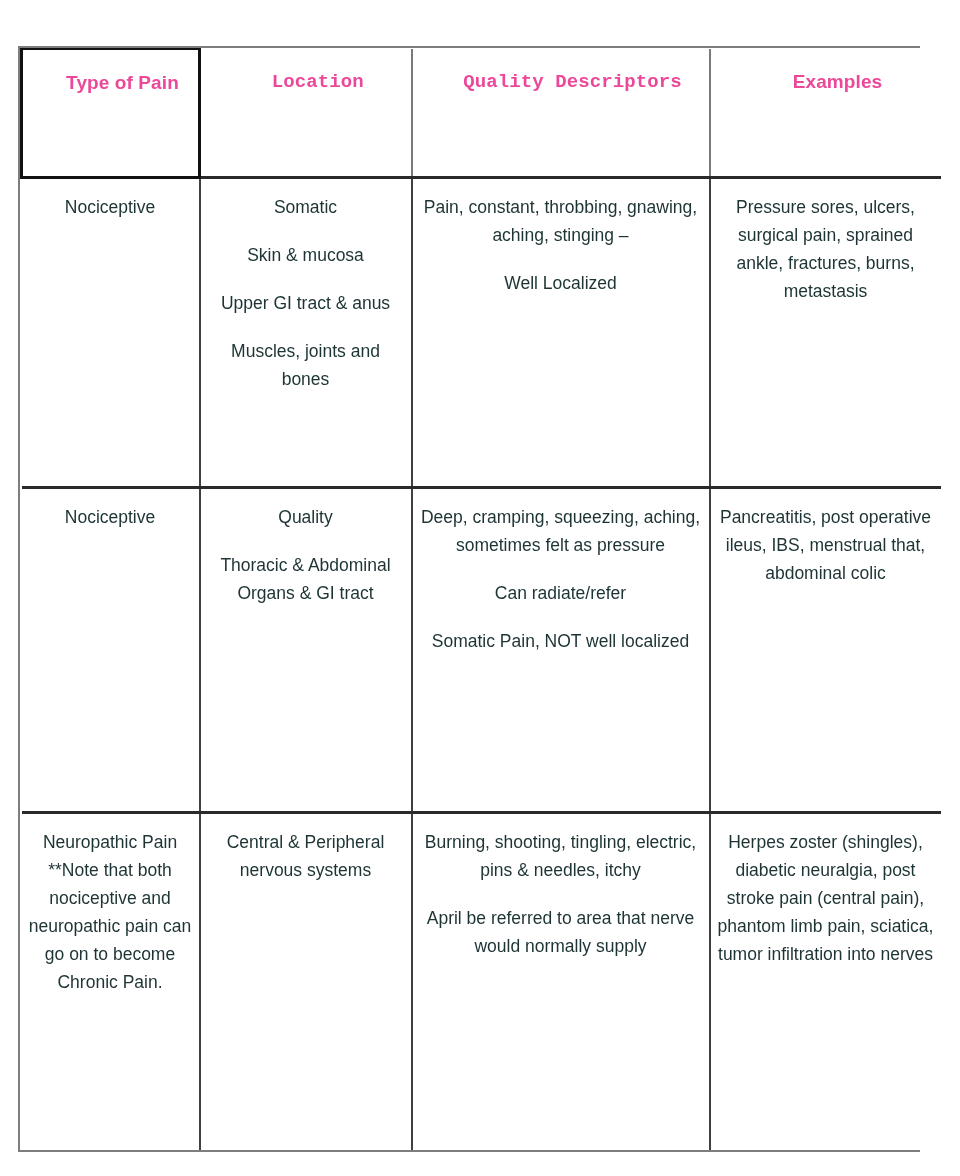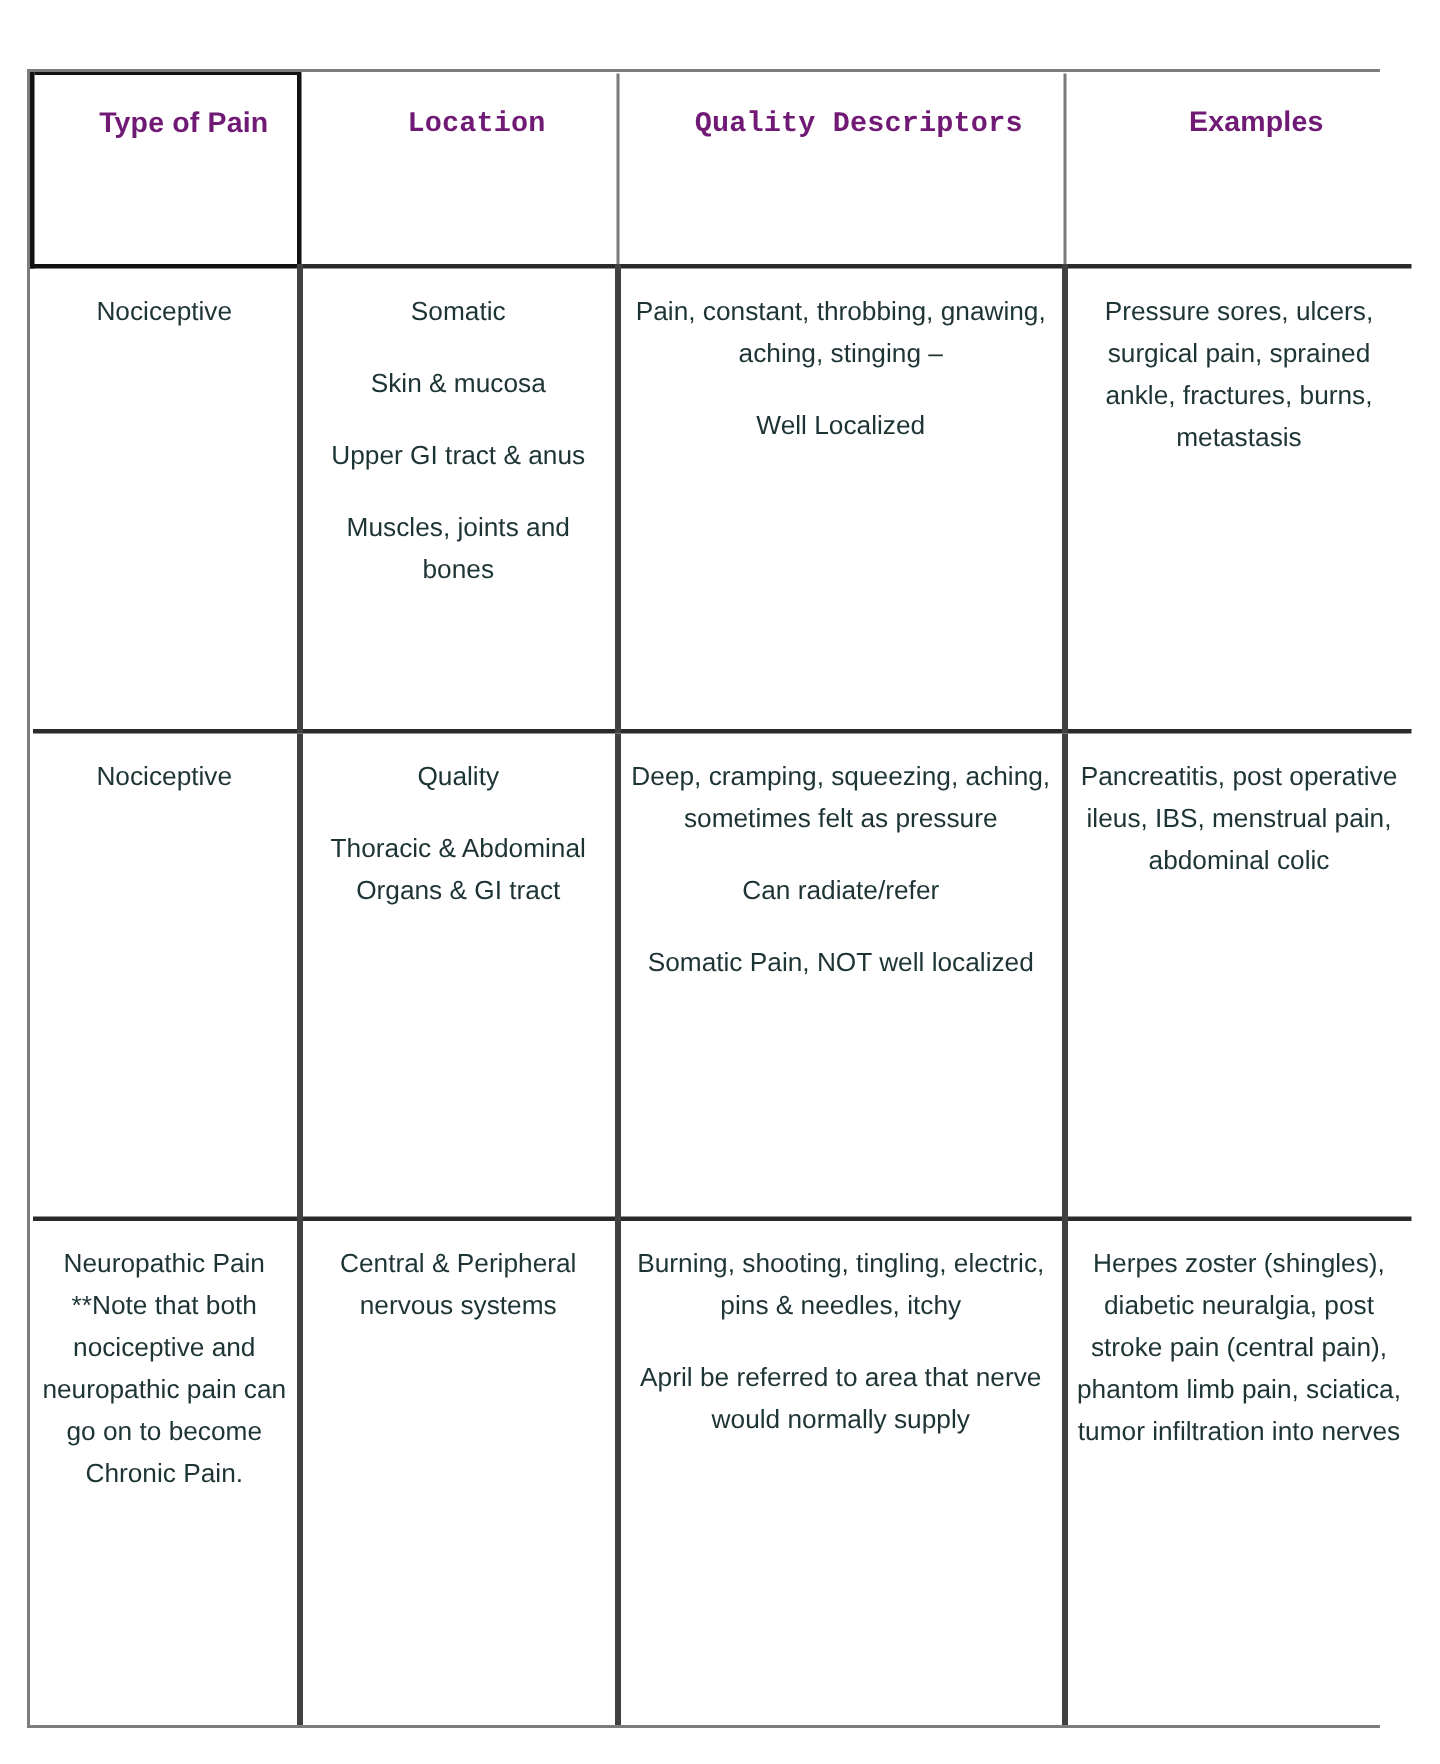--- a/index.html
+++ b/index.html
@@ -41,21 +41,21 @@
     table-layout: fixed;
     background: #ffffff;
   }
 
   table.pain-table td,
   table.pain-table th {
     box-sizing: border-box;
     vertical-align: top;
     padding: 0;
     background: #ffffff;
-    border-right: 4px solid #404040;
+    border-right: 2px solid #404040;
     border-bottom: 3px solid #2a2a2a;
   }
   table.pain-table td:last-child,
   table.pain-table th:last-child {
     border-right: none;
   }
   table.pain-table tr:last-child td {
     border-bottom: none;
   }
 
@@ -78,21 +78,21 @@
   thead th.col-qual {
     border-right: 2px solid #7a7a7a;
     font-family: Liberation Mono, monospace;
   }
 
   .head-inner {
     padding-top: 22px;
     text-align: center;
     font-size: 19px;
     font-weight: bold;
-    color: #701a75;
+    color: #ec4899;
     letter-spacing: 0.1px;
     margin-left: 24px;
   }
 
   
   .cell {
     padding: 14px 6px 8px 6px;
     text-align: center;
     font-size: 17.5px;
     line-height: 1.6;
@@ -190,21 +190,21 @@
           </td>
           <td class="col-qual">
             <div class="cell">
               <p>Deep, cramping, squeezing, aching, sometimes felt as pressure</p>
               <p>Can radiate/refer</p>
               <p>Somatic Pain, NOT well localized</p>
             </div>
           </td>
           <td class="col-ex">
             <div class="cell">
-              <p class="tight">Pancreatitis, post operative ileus, IBS, menstrual pain, abdominal colic</p>
+              <p class="tight">Pancreatitis, post operative ileus, IBS, menstrual that, abdominal colic</p>
             </div>
           </td>
         </tr>
 
         <tr class="row-neuro">
           <td class="col-type">
             <div class="cell narrow">
               <p class="tight">Neuropathic Pain</p>
               <p class="note-block">**Note that both nociceptive and neuropathic pain can go on to become Chronic Pain.</p>
             </div>

